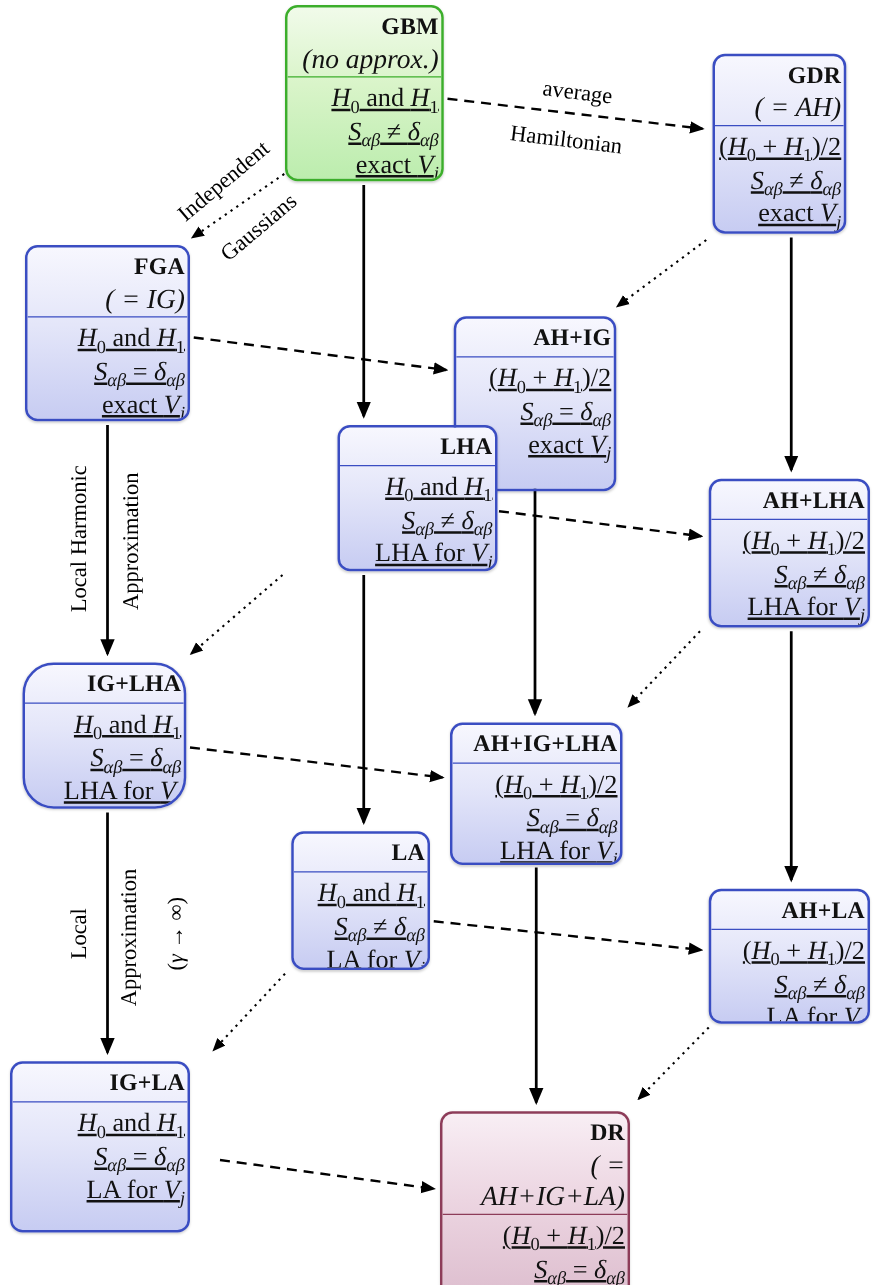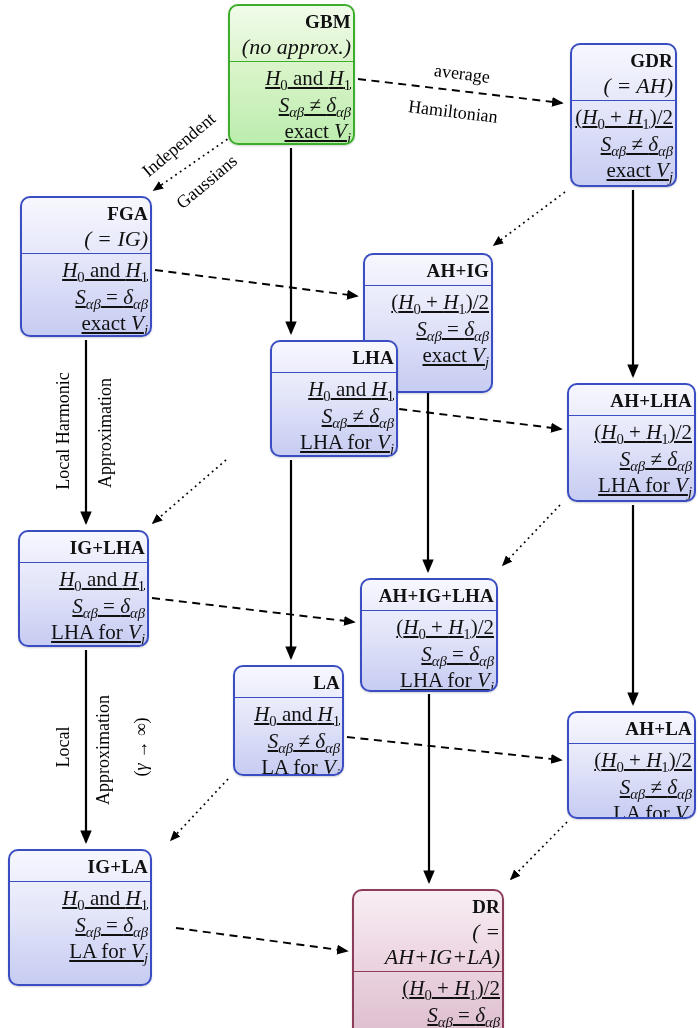--- a/index.html
+++ b/index.html
@@ -133,21 +133,21 @@
       <div class="node blue" style="left: 567px; top: 383px; width: 129px; height: 119px;">
         <div class="title">
           <div class="t0">AH+LHA</div>
         </div>
         <div class="body">
           <div>(<i>H</i><sub>0</sub> + <i>H</i><sub>1</sub>)/2</div>
           <div><i>S</i><sub><i>αβ</i></sub> ≠ <i>δ</i><sub><i>αβ</i></sub></div>
           <div>LHA for <i>V</i><sub><i>j</i></sub></div>
         </div>
       </div>
-      <div class="node blue" style="left: 18px; top: 530px; width: 131px; height: 117px;">
+      <div class="node blue" style="left: 18px; top: 530px; width: 131px; height: 117px; border-radius: 25px;">
         <div class="title">
           <div class="t0">IG+LHA</div>
         </div>
         <div class="body">
           <div><i>H</i><sub>0</sub> and <i>H</i><sub>1</sub></div>
           <div><i>S</i><sub><i>αβ</i></sub> = <i>δ</i><sub><i>αβ</i></sub></div>
           <div>LHA for <i>V</i><sub><i>j</i></sub></div>
         </div>
       </div>
       <div class="node blue" style="left: 360px; top: 578px; width: 138px; height: 114px;">

